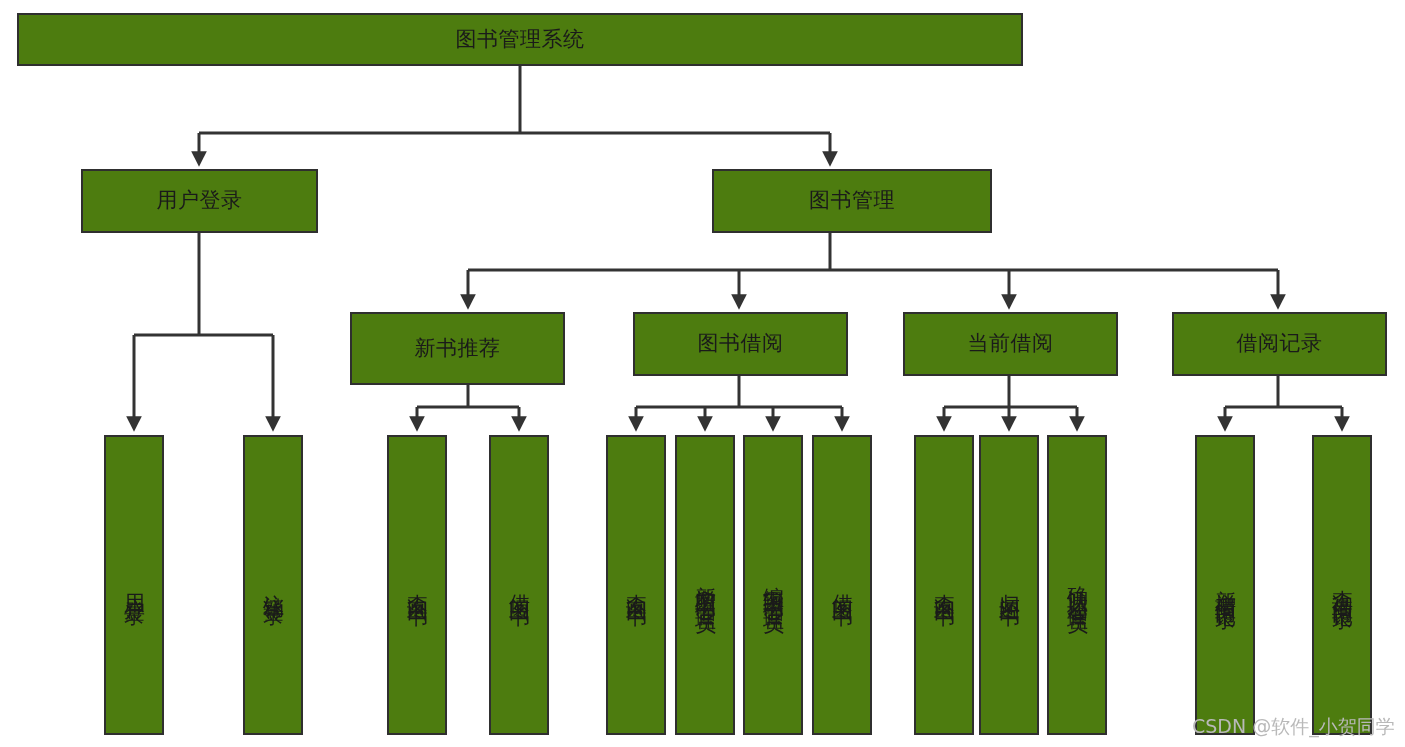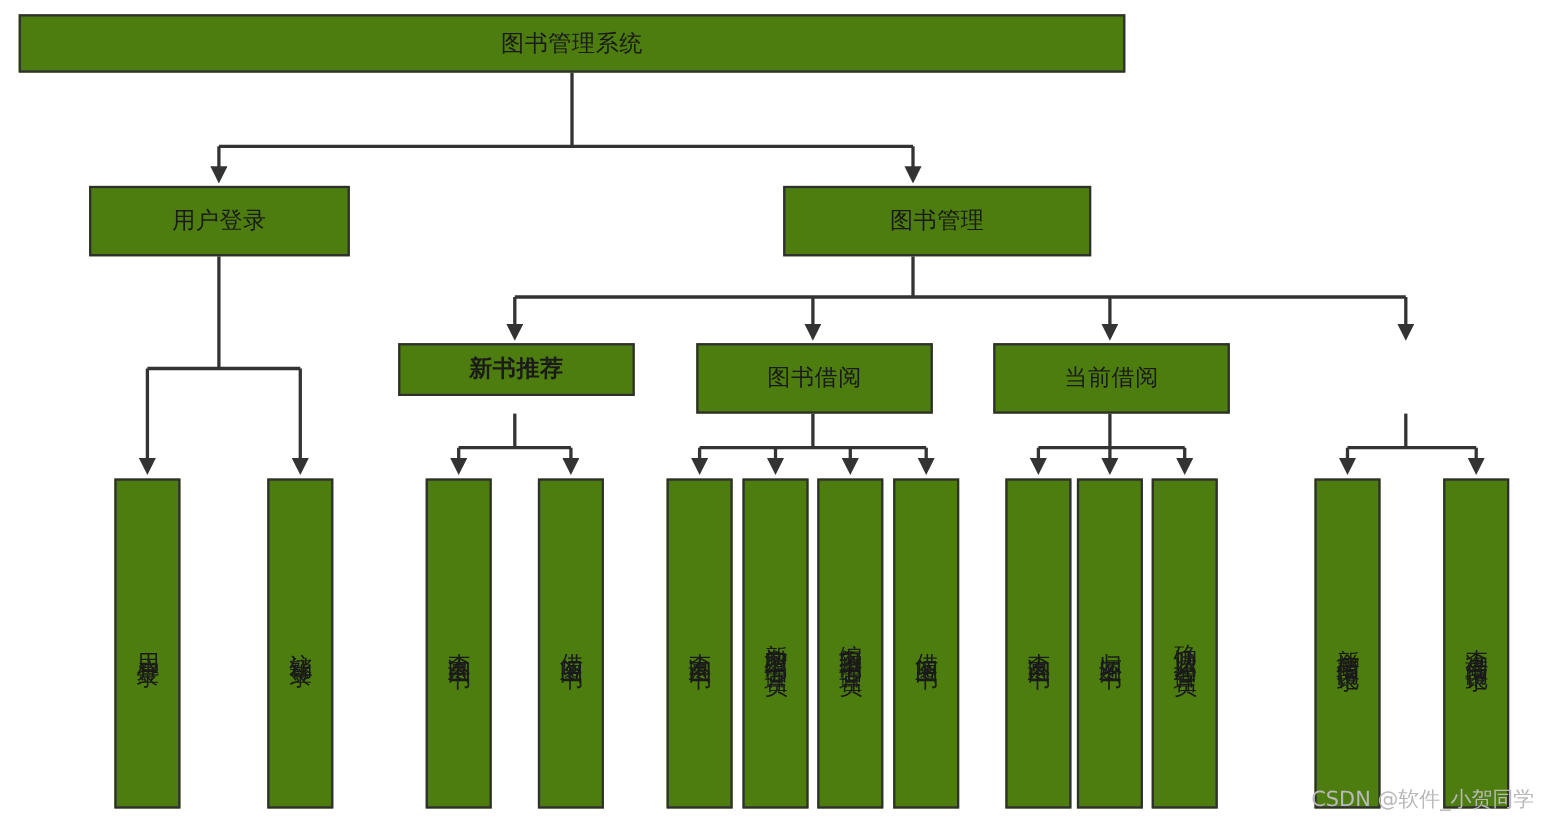--- a/index.html
+++ b/index.html
@@ -144,32 +144,35 @@
   </div>
 
   <div class="node horiz" style="left:81px; top:169px; width:237px; height:64px;">
     <span class="label">用户登录</span>
   </div>
 
   <div class="node horiz" style="left:712px; top:169px; width:280px; height:64px;">
     <span class="label">图书管理</span>
   </div>
 
-  <div class="node horiz" style="left:362px; top:312px; width:215px; height:48px;font-weight:bold;">
+  <div class="node horiz" style="left:350px; top:312px; width:215px; height:73px;">
     <span class="label">新书推荐</span>
   </div>
 
   <div class="node horiz" style="left:633px; top:312px; width:215px; height:64px;">
     <span class="label">图书借阅</span>
   </div>
 
   <div class="node horiz" style="left:903px; top:312px; width:215px; height:64px;">
     <span class="label">当前借阅</span>
   </div>
 
+  <div class="node horiz" style="left:1172px; top:312px; width:215px; height:64px;">
+    <span class="label">借阅记录</span>
+  </div>
 
   <div class="node vert" style="left:104px; top:435px; width:60px; height:300px;">
     <span class="label">用户登录</span>
   </div>
 
   <div class="node vert" style="left:243px; top:435px; width:60px; height:300px;">
     <span class="label">注销登录</span>
   </div>
 
   <div class="node vert" style="left:387px; top:435px; width:60px; height:300px;">

